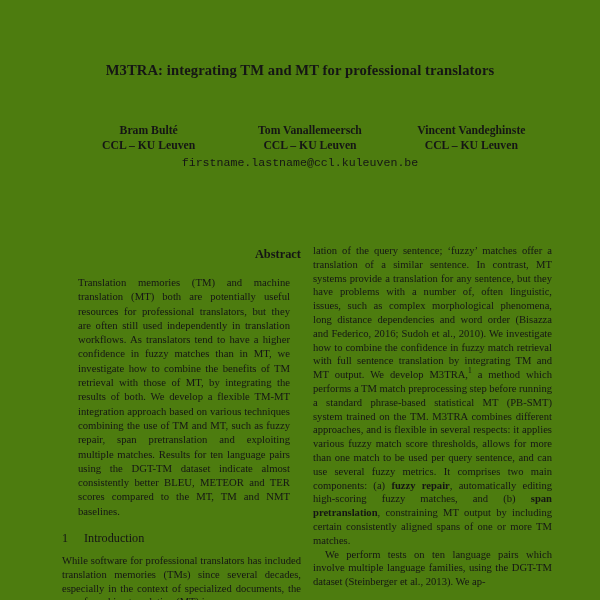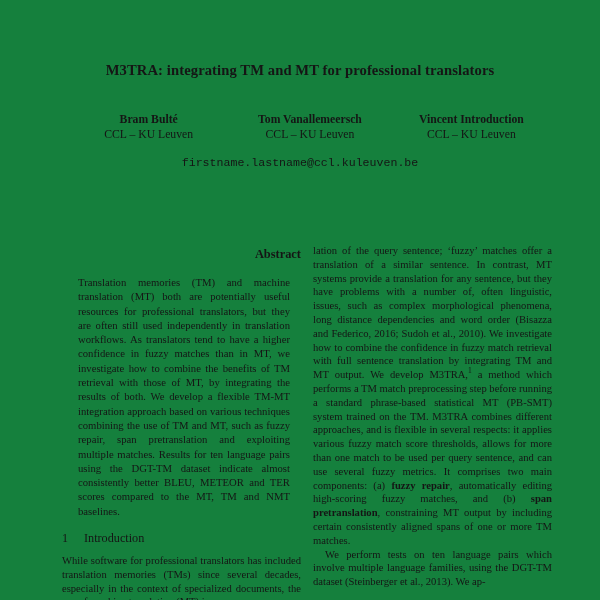--- a/index.html
+++ b/index.html
@@ -5,52 +5,53 @@
   html, body {
     margin: 0;
     padding: 0;
     background: #ffffff;
   }
   .page {
     position: relative;
     width: 600px;
     height: 600px;
     overflow: hidden;
-    background: #15803d;
+    background: #4d7c0f;
     color: #151515;
     font-family: "Liberation Serif", "DejaVu Serif", serif;
   }
   .paper-title {
     position: absolute;
     top: 62px;
     left: 0;
     width: 100%;
     text-align: center;
     font-weight: bold;
     font-size: 14.6px;
     letter-spacing: 0.1px;
   }
   .authors-row {
     position: absolute;
-    top: 113px;
+    top: 124px;
     left: 68px;
     right: 48px;
     display: flex;
   }
   .author-col {
     flex: 1;
     text-align: center;
   }
   .author-name {
     font-weight: bold;
     font-size: 11.7px;
   }
   .author-affiliation {
     font-size: 11.7px;
     margin-top: 2px;
+    font-weight: bold;
   }
   .email-line {
     position: absolute;
     top: 156px;
     left: 0;
     width: 100%;
     text-align: center;
     font-family: "Liberation Mono", "DejaVu Sans Mono", monospace;
     font-size: 11.6px;
   }
@@ -116,21 +117,21 @@
   <div class="authors-row">
     <div class="author-col">
       <div class="author-name">Bram Bulté</div>
       <div class="author-affiliation">CCL – KU Leuven</div>
     </div>
     <div class="author-col">
       <div class="author-name">Tom Vanallemeersch</div>
       <div class="author-affiliation">CCL – KU Leuven</div>
     </div>
     <div class="author-col">
-      <div class="author-name">Vincent Introduction</div>
+      <div class="author-name">Vincent Vandeghinste</div>
       <div class="author-affiliation">CCL – KU Leuven</div>
     </div>
   </div>
 
   <div class="email-line">firstname.lastname@ccl.kuleuven.be</div>
 
   <div class="columns">
 
     <div class="col">
       <div class="abstract-heading">Abstract</div>

